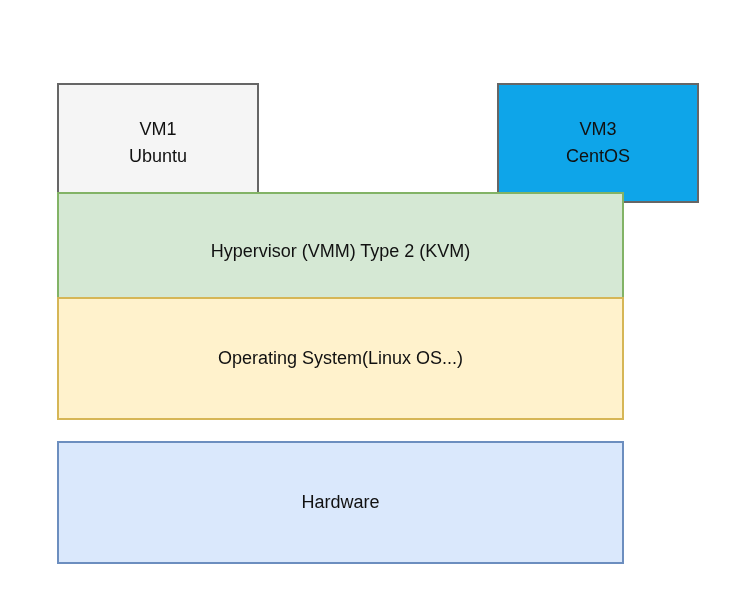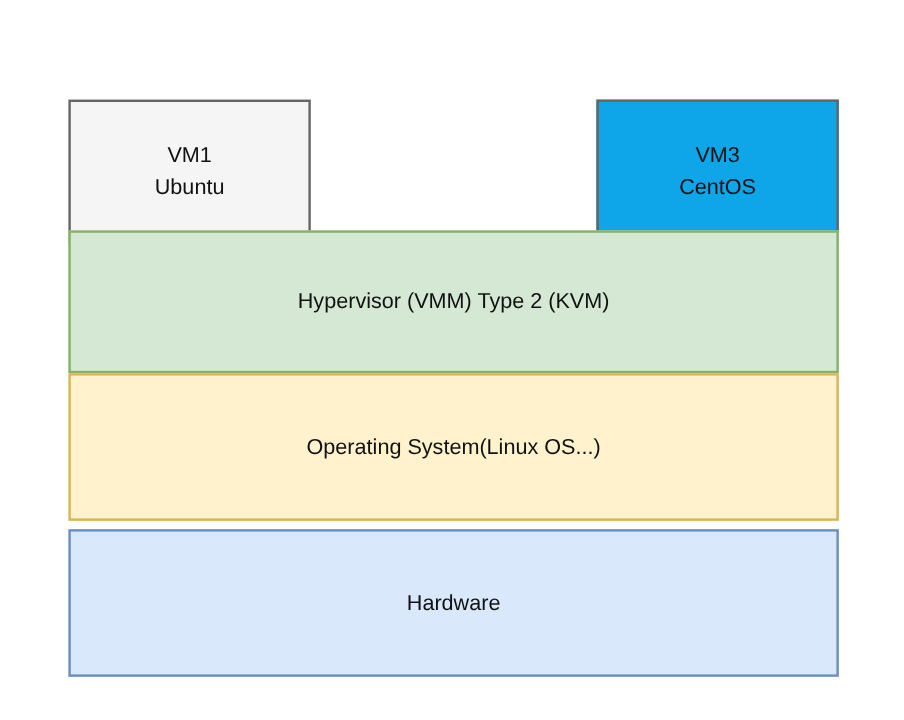--- a/index.html
+++ b/index.html
@@ -35,32 +35,32 @@
     margin-top: 31px;
   }
   .vm-box.vm1 { left: 57px; }
   .vm-box.vm2 { left: 277px; }
   .vm-box.vm3 { left: 497px; }
 
   
   .layer {
     position: absolute;
     left: 57px;
-    width: 642px;
+    width: 567px;
     box-sizing: border-box;
     border: 2px solid;
     display: flex;
     align-items: center;
     justify-content: center;
     font-size: 18px;
     color: #111111;
     text-align: center;
   }
   .layer-hypervisor { top: 192px; height: 119px; }
-  .layer-os         { top: 311px; height: 123px; }
+  .layer-os         { top: 297px; height: 123px; }
   .layer-hardware   { top: 441px; height: 123px; }
 
   .watermark {
     position: absolute;
     right: 9px;
     bottom: 9px;
     font-size: 13px;
     color: #e3e3e3;
     letter-spacing: 0.3px;
   }

